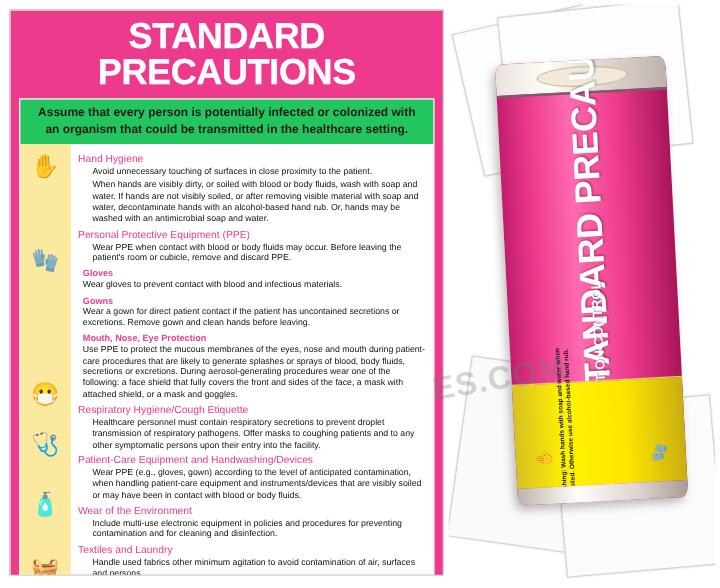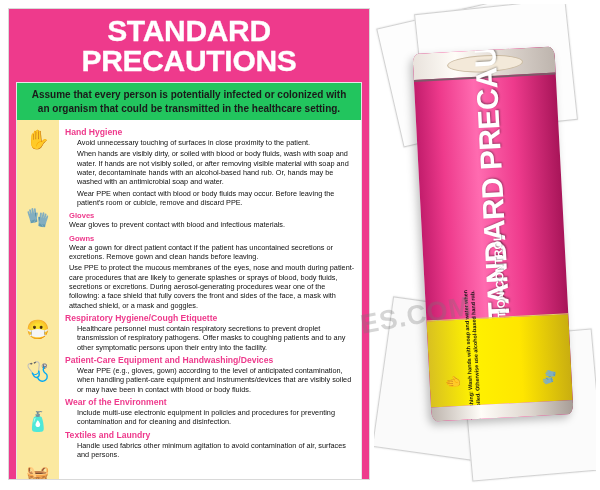--- a/index.html
+++ b/index.html
@@ -72,21 +72,21 @@
     line-height:1;
   }
   .textcol{
     flex:1;
     padding:4px 6px 0 6px;
     box-sizing:border-box;
   }
 
   .sec-h{
     color:#ee3a8c;
-    font-weight:bold;
+    font-weight:normal;
     font-size:8.6px;
     margin:3px 0 1px 0;
   }
   .sub-h{
     color:#ee3a8c;
     font-weight:bold;
     font-size:7.6px;
     margin:4px 0 0 4px;
   }
   .para{
@@ -229,28 +229,30 @@
         <span class="icon" style="top:288px">🧴</span>
         <span class="icon" style="top:342px">🧺</span>
       </div>
 
       <div class="textcol">
 
         <div class="sec-h">Hand Hygiene</div>
         <p class="para">Avoid unnecessary touching of surfaces in close proximity to the patient.</p>
         <p class="para">When hands are visibly dirty, or soiled with blood or body fluids, wash with soap and water. If hands are not visibly soiled, or after removing visible material with soap and water, decontaminate hands with an alcohol-based hand rub. Or, hands may be washed with an antimicrobial soap and water.</p>
 
+        <div class="sec-h">Personal Protective Equipment (PPE)</div>
         <p class="para">Wear PPE when contact with blood or body fluids may occur. Before leaving the patient's room or cubicle, remove and discard PPE.</p>
 
         <div class="sub-h">Gloves</div>
         <p class="para indent">Wear gloves to prevent contact with blood and infectious materials.</p>
 
         <div class="sub-h">Gowns</div>
         <p class="para indent">Wear a gown for direct patient contact if the patient has uncontained secretions or excretions. Remove gown and clean hands before leaving.</p>
 
+        <div class="sub-h">Mouth, Nose, Eye Protection</div>
         <p class="para indent">Use PPE to protect the mucous membranes of the eyes, nose and mouth during patient-care procedures that are likely to generate splashes or sprays of blood, body fluids, secretions or excretions. During aerosol-generating procedures wear one of the following:  a face shield that fully covers the front and sides of the face, a mask with attached shield, or a mask and goggles.</p>
 
         <div class="sec-h">Respiratory Hygiene/Cough Etiquette</div>
         <p class="para">Healthcare personnel must contain respiratory secretions to prevent droplet transmission of respiratory pathogens.  Offer masks to coughing patients and to any other symptomatic persons upon their entry into the facility.</p>
 
         <div class="sec-h">Patient-Care Equipment and Handwashing/Devices</div>
         <p class="para">Wear PPE (e.g., gloves, gown) according to the level of anticipated contamination, when handling patient-care equipment and instruments/devices that are visibly soiled or may have been in contact with blood or body fluids.</p>
 
         <div class="sec-h">Wear of the Environment</div>
         <p class="para">Include multi-use electronic equipment in policies and procedures for preventing contamination and for cleaning and disinfection.</p>

